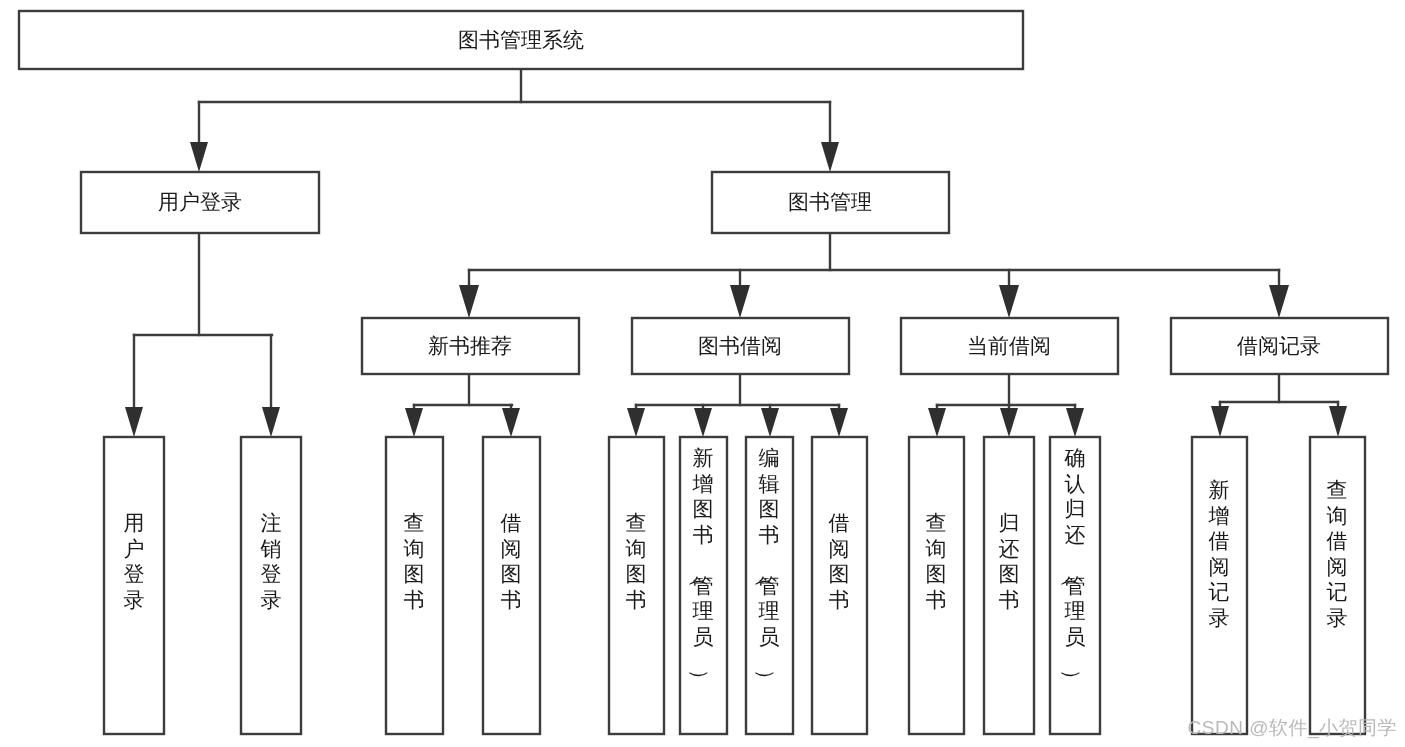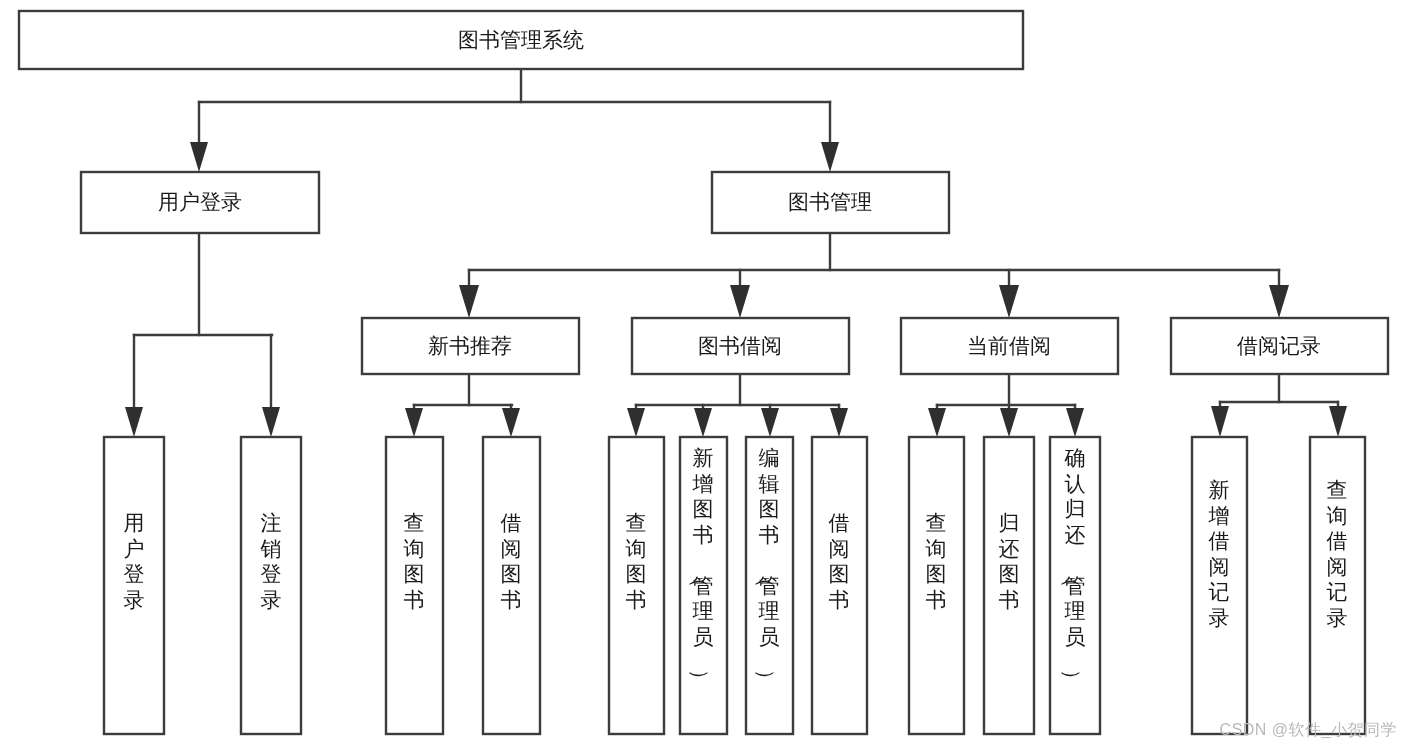--- a/index.html
+++ b/index.html
@@ -53,21 +53,21 @@
     font-family: "Liberation Sans", "DejaVu Sans", sans-serif;
     font-size: 21px;
     fill: #1a1a1a;
     text-anchor: middle;
   }
   .watermark {
     position: absolute;
     right: 8px;
     bottom: 6px;
     font-family: "Liberation Sans", "DejaVu Sans", sans-serif;
-    font-size: 16px;
+    font-size: 19px;
     color: #b9b9b9;
     white-space: nowrap;
     letter-spacing: 0.5px;
   }
 </style>
 </head>
 <body>
 
 <div id="diagram-root">
 

